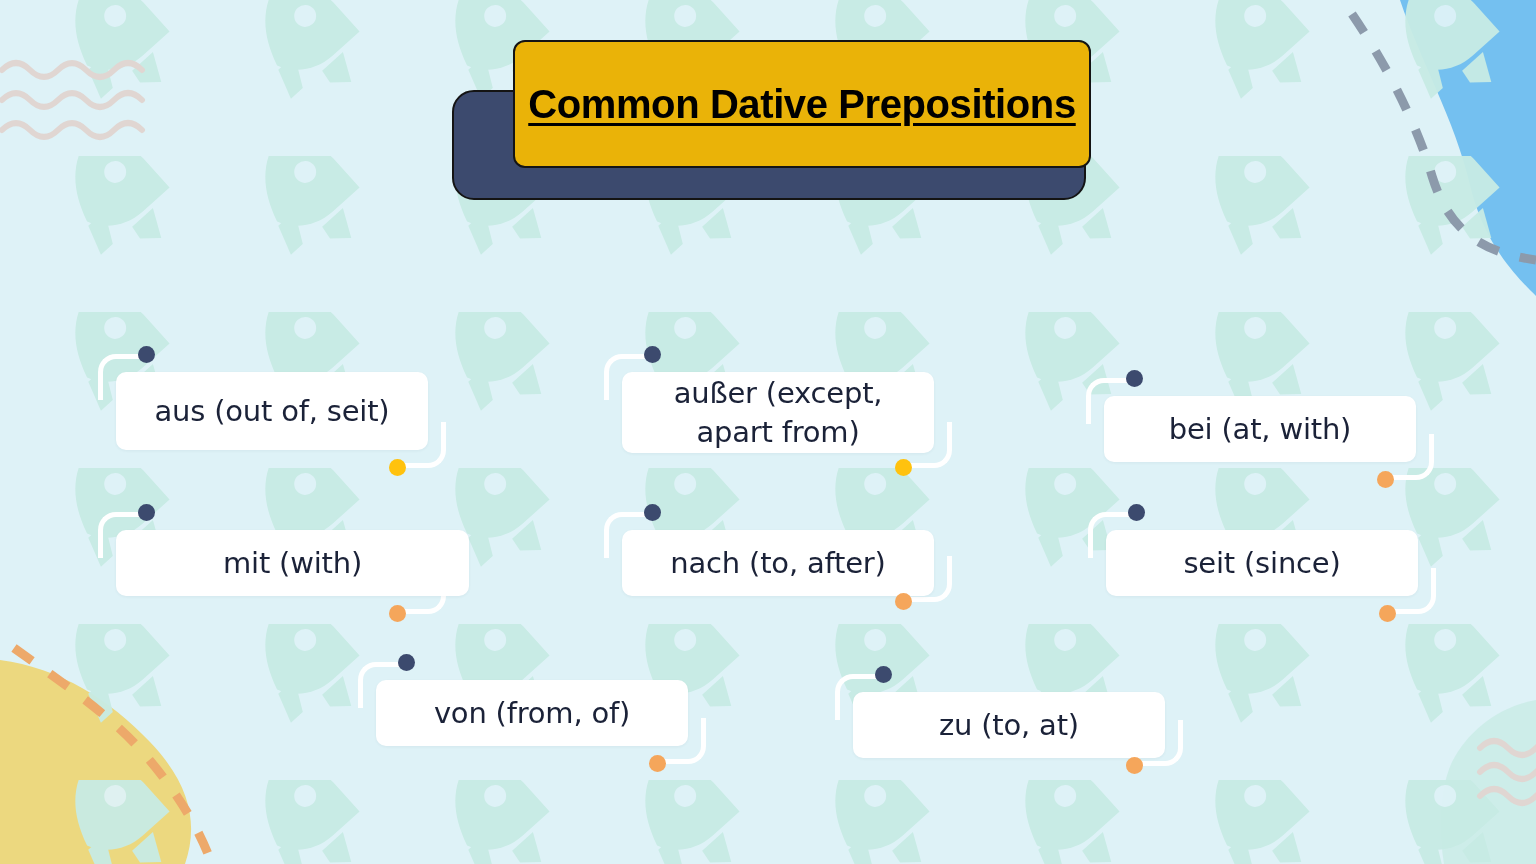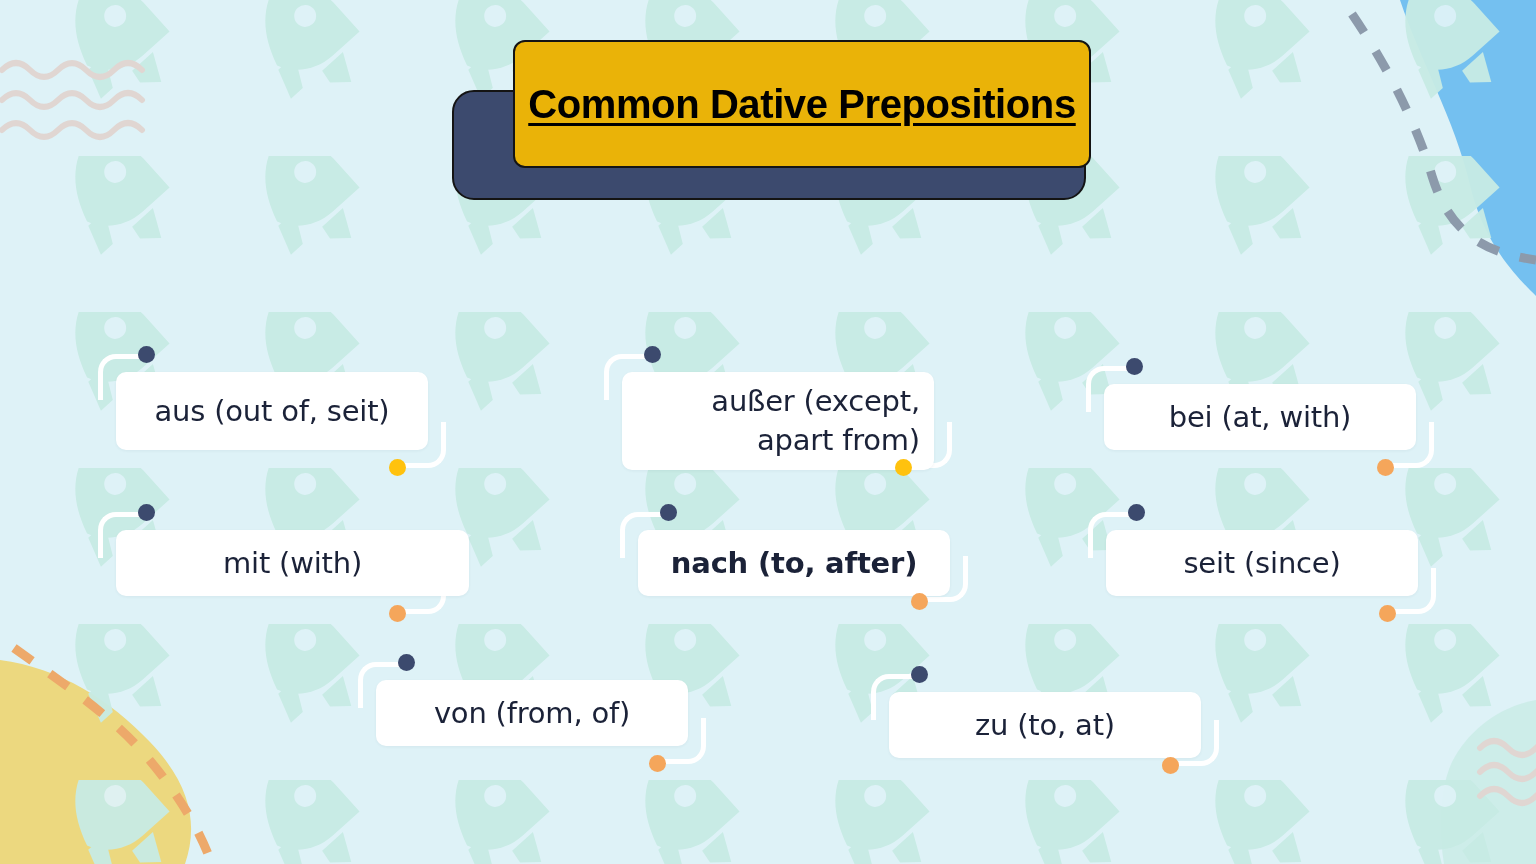--- a/index.html
+++ b/index.html
@@ -219,45 +219,45 @@
         <div class="bracket bracket-br"></div>
         <div class="card" style="width: 312px; height: 78px;">
           <span class="card-text">aus (out of, seit)</span>
         </div>
         <div class="dot dot-navy" style="background: rgb(60, 74, 110);"></div>
         <div class="dot dot-accent" style="background: rgb(255, 194, 14);"></div>
       </div>
       <div class="card-wrap" style="left: 622px; top: 372px; width: 312px; height: 78px;">
         <div class="bracket bracket-tl"></div>
         <div class="bracket bracket-br"></div>
-        <div class="card" style="width: 312px; height: 98px; text-align: right;">
+        <div class="card" style="width: 312px; height: 81px;">
           <span class="card-text">außer (except, apart from)</span>
         </div>
         <div class="dot dot-navy" style="background: rgb(60, 74, 110);"></div>
         <div class="dot dot-accent" style="background: rgb(255, 194, 14);"></div>
       </div>
-      <div class="card-wrap" style="left: 1104px; top: 384px; width: 312px; height: 66px;">
+      <div class="card-wrap" style="left: 1104px; top: 396px; width: 312px; height: 66px;">
         <div class="bracket bracket-tl"></div>
         <div class="bracket bracket-br"></div>
         <div class="card" style="width: 312px; height: 66px;">
           <span class="card-text">bei (at, with)</span>
         </div>
         <div class="dot dot-navy" style="background: rgb(60, 74, 110);"></div>
         <div class="dot dot-accent" style="background: rgb(245, 166, 91);"></div>
       </div>
       <div class="card-wrap" style="left: 116px; top: 530px; width: 312px; height: 66px;">
         <div class="bracket bracket-tl"></div>
         <div class="bracket bracket-br"></div>
         <div class="card" style="width: 353px; height: 66px;">
           <span class="card-text">mit (with)</span>
         </div>
         <div class="dot dot-navy" style="background: rgb(60, 74, 110);"></div>
         <div class="dot dot-accent" style="background: rgb(245, 166, 91);"></div>
       </div>
-      <div class="card-wrap" style="left: 638px; top: 530px; width: 312px; height: 54px; font-weight: bold;">
+      <div class="card-wrap" style="left: 622px; top: 530px; width: 312px; height: 54px;">
         <div class="bracket bracket-tl"></div>
         <div class="bracket bracket-br"></div>
         <div class="card" style="width: 312px; height: 66px;">
           <span class="card-text">nach (to, after)</span>
         </div>
         <div class="dot dot-navy" style="background: rgb(60, 74, 110);"></div>
         <div class="dot dot-accent" style="background: rgb(245, 166, 91);"></div>
       </div>
       <div class="card-wrap" style="left: 1106px; top: 530px; width: 312px; height: 66px;">
         <div class="bracket bracket-tl"></div>
@@ -270,21 +270,21 @@
       </div>
       <div class="card-wrap" style="left: 376px; top: 680px; width: 312px; height: 66px; border-radius: 26px;">
         <div class="bracket bracket-tl"></div>
         <div class="bracket bracket-br"></div>
         <div class="card" style="width: 312px; height: 66px;">
           <span class="card-text">von (from, of)</span>
         </div>
         <div class="dot dot-navy" style="background: rgb(60, 74, 110);"></div>
         <div class="dot dot-accent" style="background: rgb(245, 166, 91);"></div>
       </div>
-      <div class="card-wrap" style="left: 889px; top: 692px; width: 312px; height: 56px;">
+      <div class="card-wrap" style="left: 853px; top: 692px; width: 312px; height: 56px;">
         <div class="bracket bracket-tl"></div>
         <div class="bracket bracket-br"></div>
         <div class="card" style="width: 312px; height: 66px;">
           <span class="card-text">zu (to, at)</span>
         </div>
         <div class="dot dot-navy" style="background: rgb(60, 74, 110);"></div>
         <div class="dot dot-accent" style="background: rgb(245, 166, 91);"></div>
       </div>
     </div>
 

